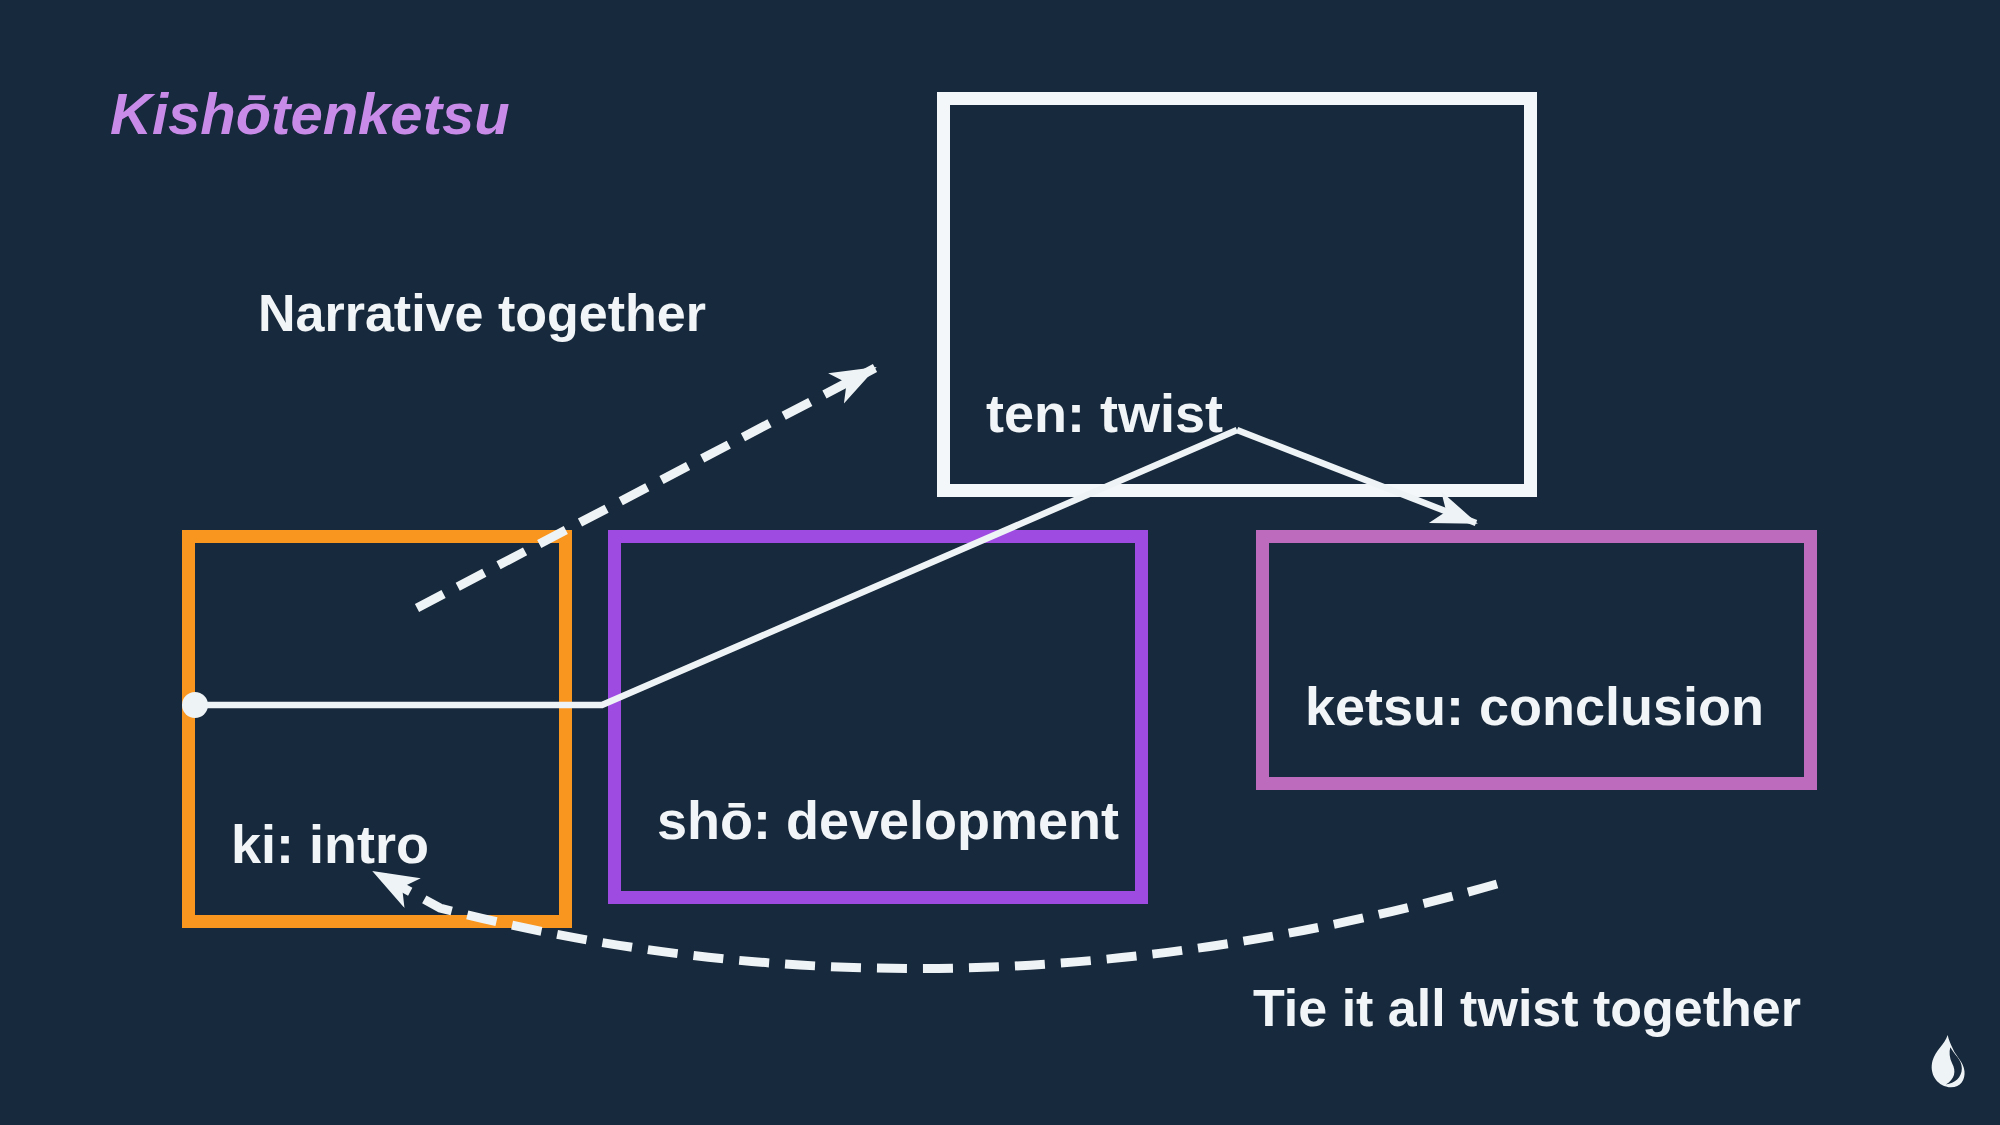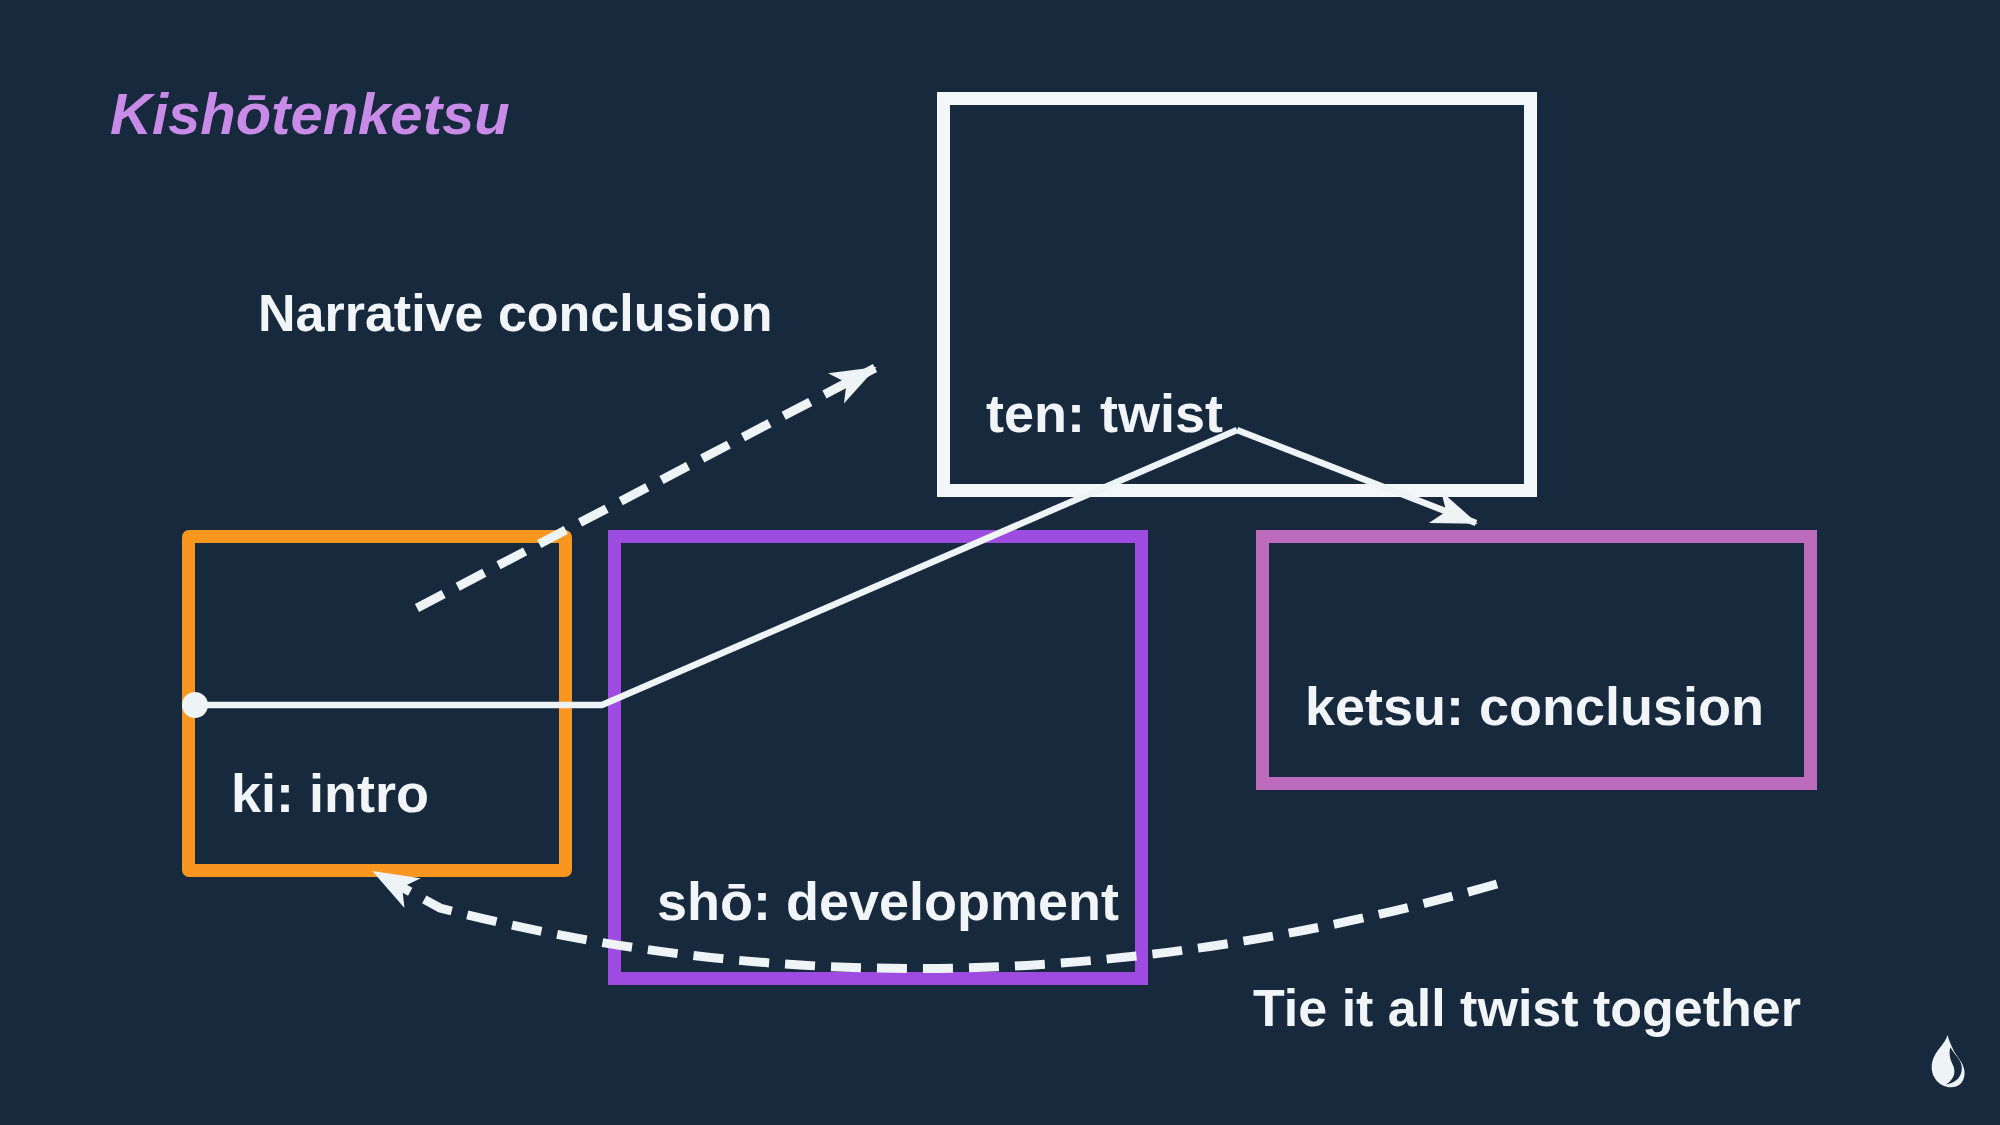--- a/index.html
+++ b/index.html
@@ -22,22 +22,22 @@
   .title{
     position:absolute;left:110px;top:80px;
     font-size:58px;font-weight:700;font-style:italic;
     color:var(--title);letter-spacing:0px;
   }
   .note{position:absolute;font-weight:700;color:var(--text);}
   .note-escalate{left:258px;top:282px;font-size:52px;line-height:63px;}
   .note-tie{left:1253px;top:978px;font-size:52px;}
   .box{position:absolute;box-sizing:border-box;border-style:solid;border-width:13px;background:transparent;}
   .box-ten{left:937px;top:92px;width:600px;height:405px;border-color:var(--box-ten-border);}
-  .box-ki{left:182px;top:530px;width:390px;height:347px;border-color:var(--box-ki-border);border-radius:7px;}
-  .box-sho{left:608px;top:530px;width:540px;height:455px;border-color:var(--box-sho-border);}
+  .box-ki{left:182px;top:530px;width:390px;height:398px;border-color:var(--box-ki-border);}
+  .box-sho{left:608px;top:530px;width:540px;height:374px;border-color:var(--box-sho-border);}
   .box-ketsu{left:1256px;top:530px;width:561px;height:260px;border-color:var(--box-ketsu-border);}
   .box-label{
     position:absolute;left:36px;bottom:40px;
     font-size:54px;font-weight:700;color:var(--text);white-space:nowrap;
   }
   .overlay{position:absolute;left:0;top:0;width:2000px;height:1125px;pointer-events:none;}
   .solid-line{fill:none;stroke:var(--connector);stroke-width:6.5;}
   .dashed-line{fill:none;stroke:var(--connector);stroke-width:9;stroke-dasharray:30 16;}
   .dot{fill:var(--connector);}
   .arrowhead-shape{fill:var(--connector);}
@@ -46,21 +46,21 @@
   .logo .flame-cut{fill:var(--background);}
 </style>
 </head>
 <body>
 
 <div class="slide">
 
   <div class="title">Kishōtenketsu</div>
 
   <div class="note note-escalate">
-    <div>Narrative conclusion</div>
+    <div>Narrative together</div>
   </div>
 
   <div class="note note-tie">Tie it all twist together</div>
 
   <div class="box box-ten">
     <span class="box-label">ten: twist</span>
   </div>
 
   <div class="box box-ki">
     <span class="box-label">ki: intro</span>

